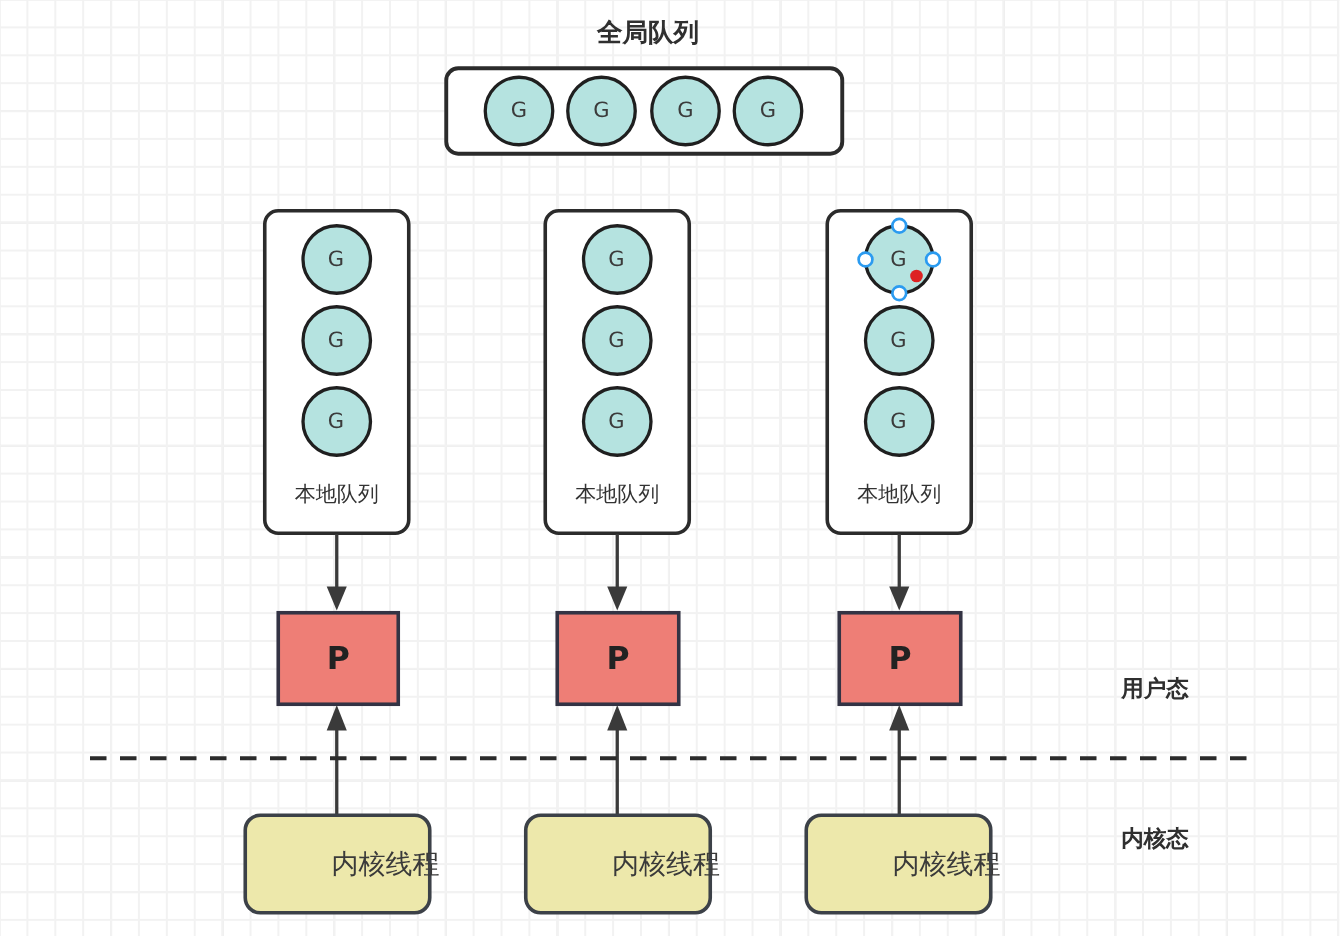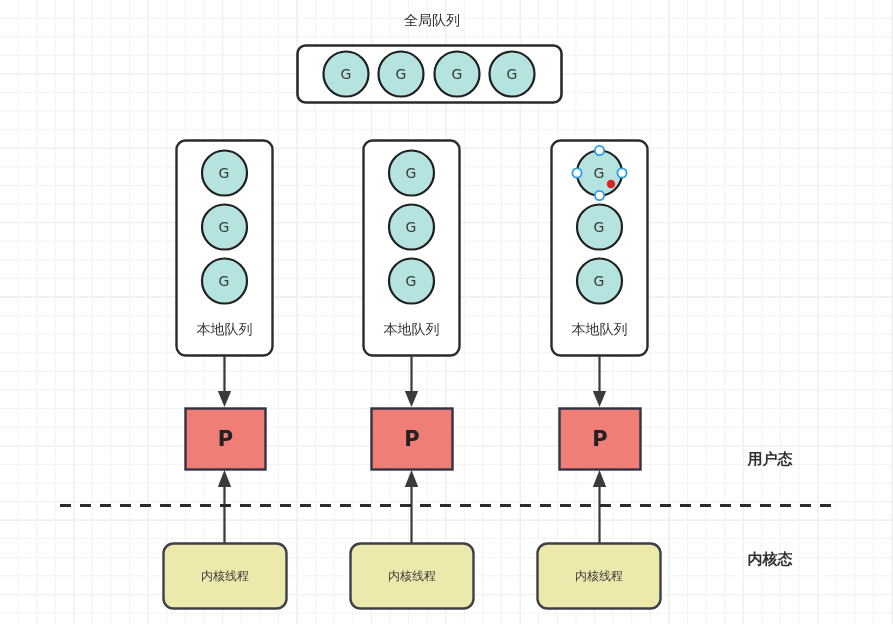--- a/index.html
+++ b/index.html
@@ -32,40 +32,41 @@
   .node-text {
     position: absolute;
     display: flex;
     align-items: center;
     justify-content: center;
     color: #333333;
     pointer-events: none;
     white-space: nowrap;
   }
   .title-text {
-    font-size: 14px;
-    font-weight: normal;
+    font-size: 17px;
+    font-weight: bold;
     color: #2f2f2f;
   }
   .glabel {
     font-size: 14px;
     color: #3b3b3b;
   }
   .plabel {
     font-size: 21px;
     font-weight: bold;
     color: #222222;
   }
   .queue-label {
     font-size: 14px;
     color: #333333;
   }
   .kernel-label {
-    font-size: 12px;
+    font-size: 18px;
     color: #3a3a3a;
+    padding-left: 32px;
   }
   .side-label {
     font-size: 15px;
     font-weight: bold;
     color: #2f2f2f;
   }
 </style>
 </head>
 <body>
 

